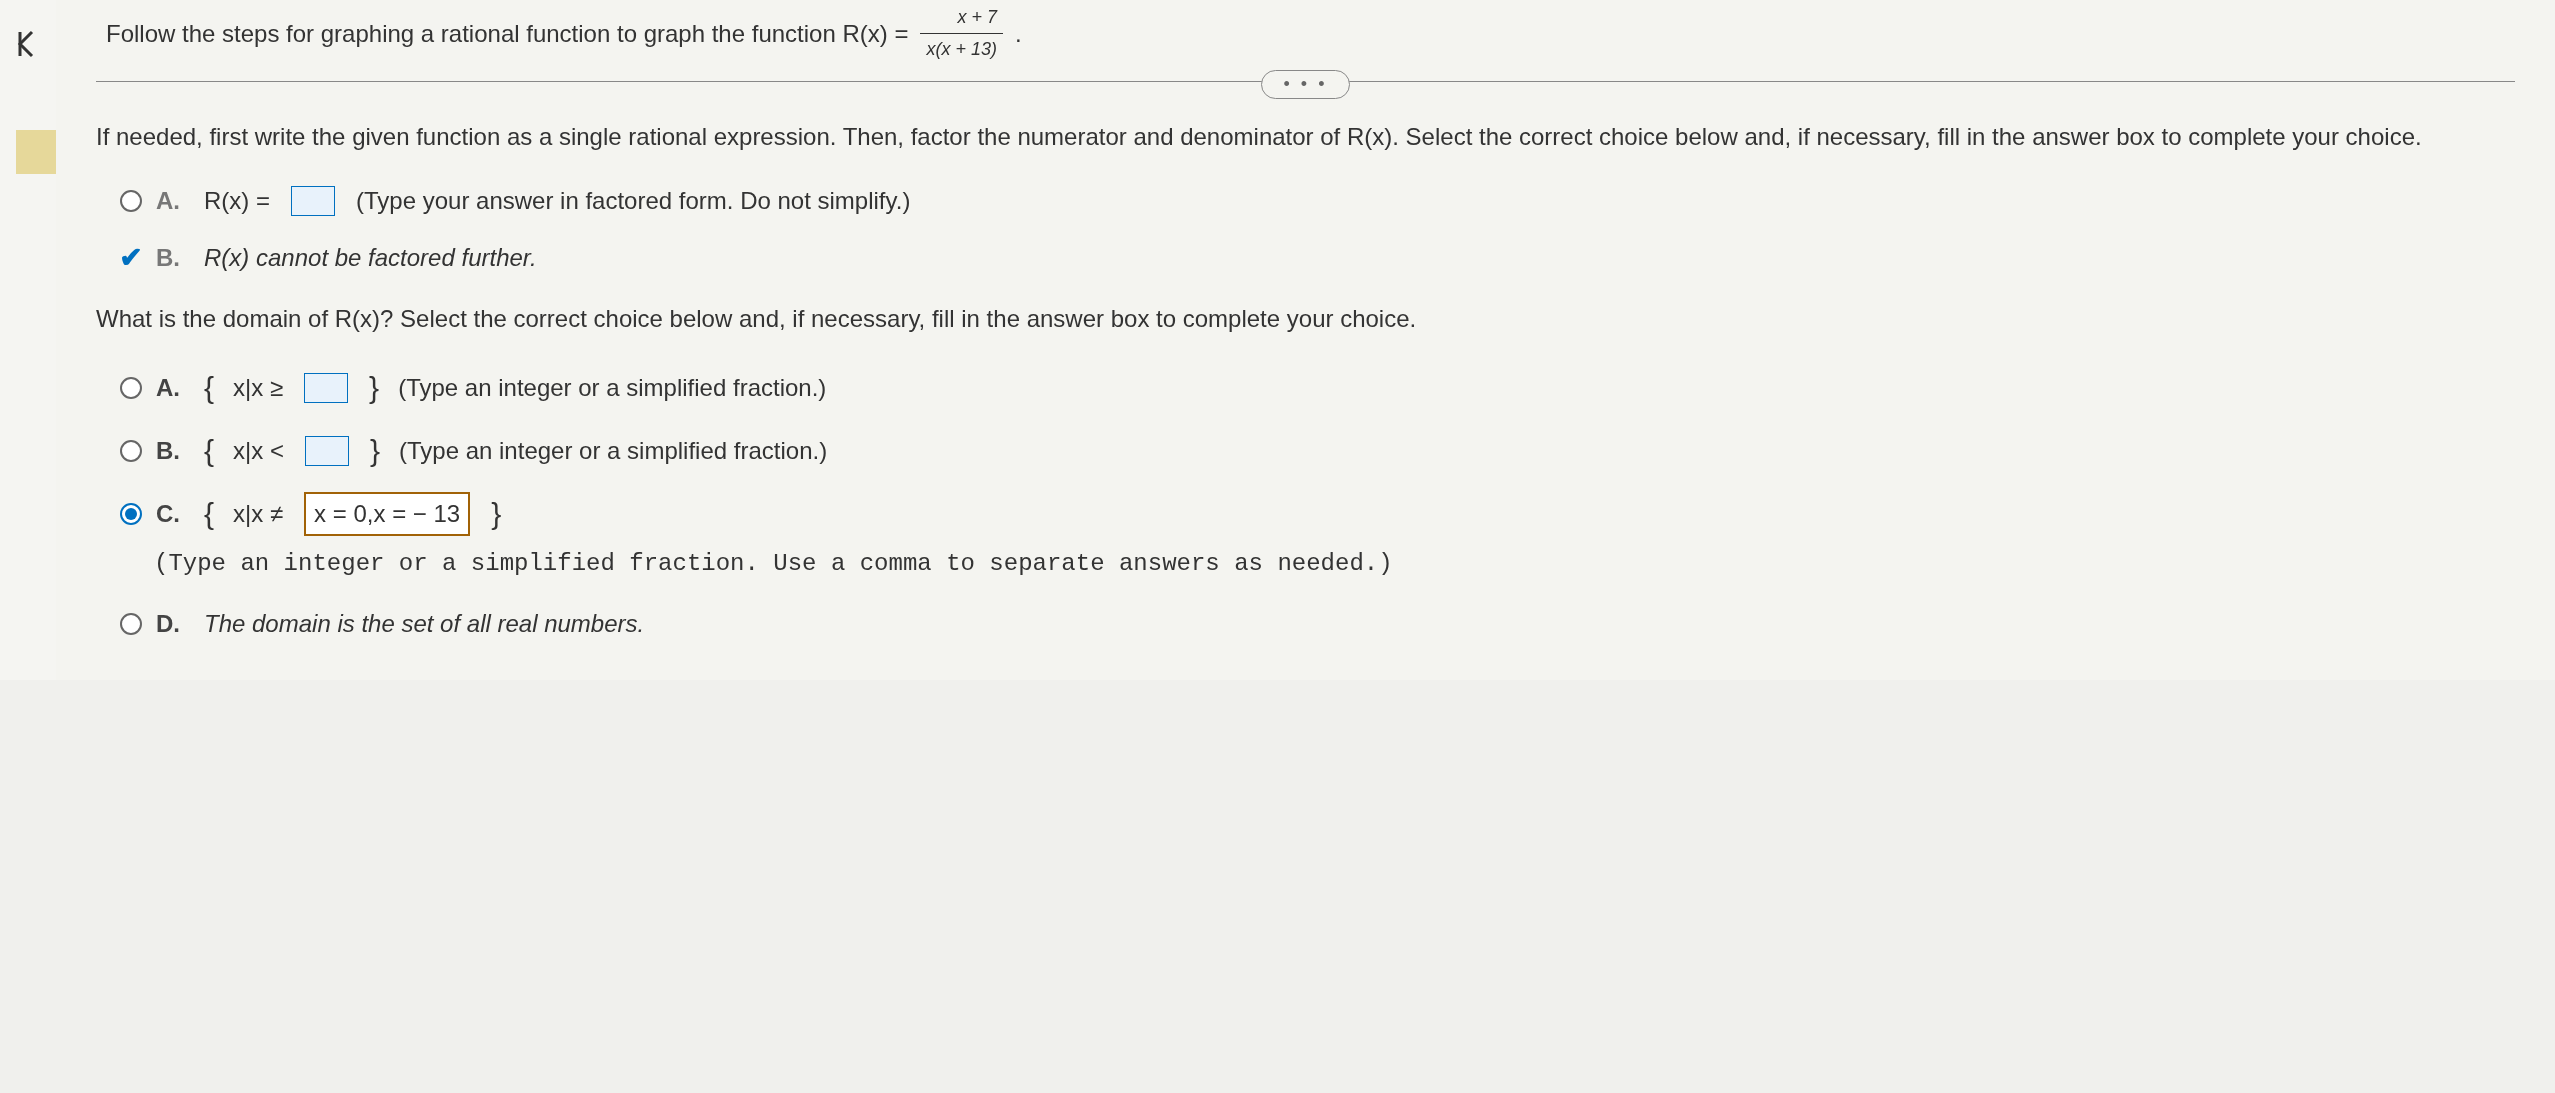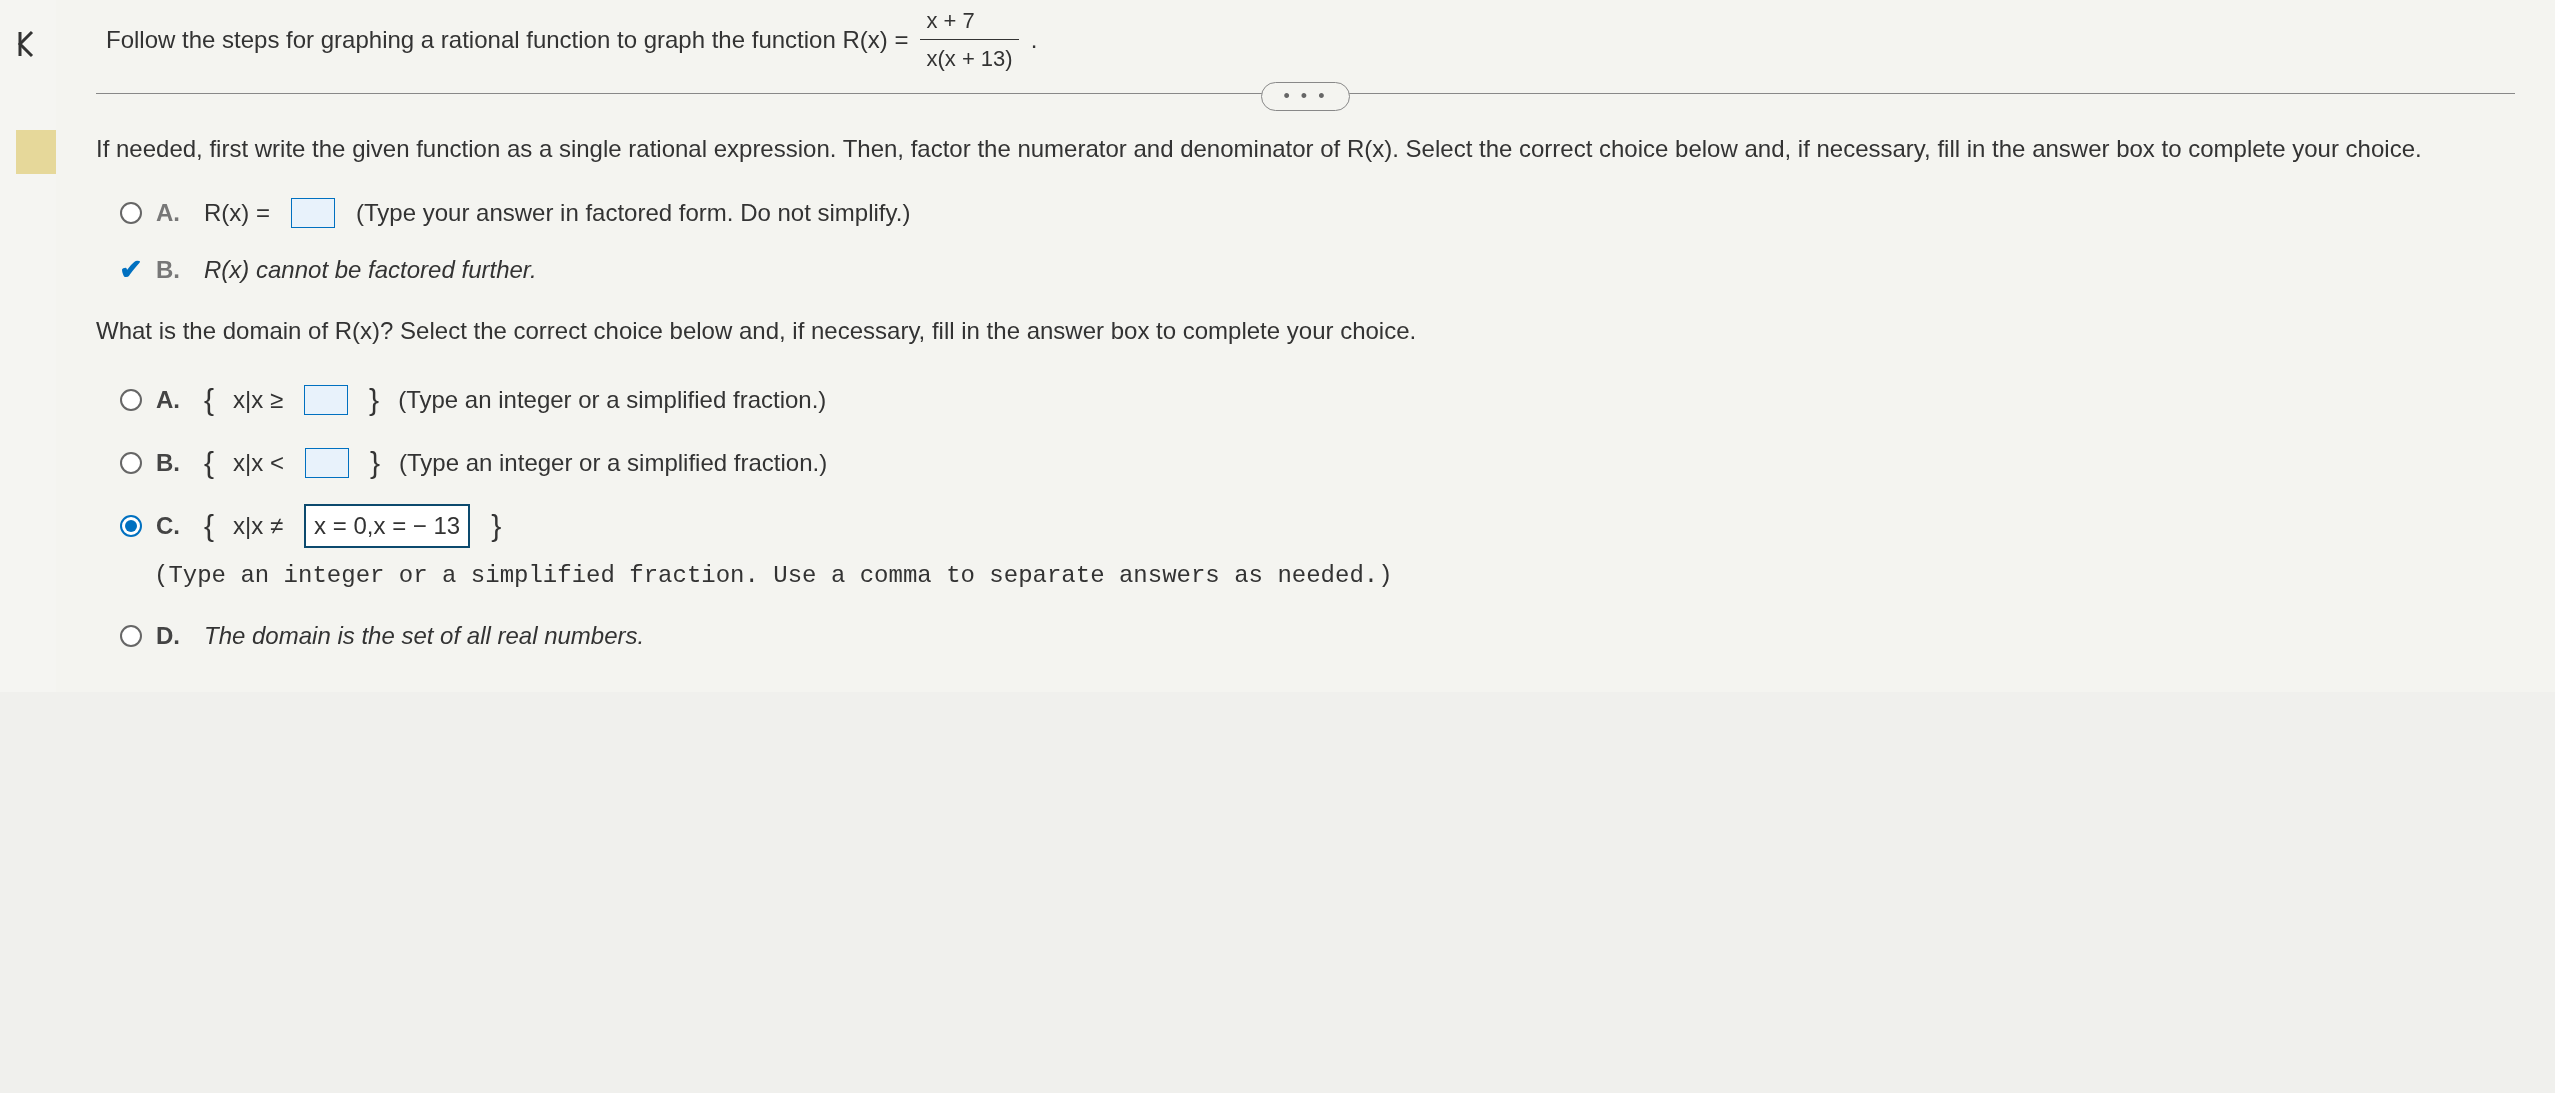--- a/index.html
+++ b/index.html
@@ -46,24 +46,25 @@
     .question-header {
       display: flex;
       align-items: center;
       gap: 8px;
       margin-bottom: 18px;
       padding-left: 10px;
     }
     .fraction {
       display: inline-flex;
       flex-direction: column;
-      align-items: flex-start;
+      align-items: flex-end;
       vertical-align: middle;
       margin: 0 4px;
-      font-size: 22px;
+      font-size: 18px;
+      font-style: italic;
     }
     .fraction .num {
       padding: 0 6px 2px 6px;
     }
     .fraction .den {
       border-top: 1.5px solid #333;
       padding: 2px 6px 0 6px;
     }
     .divider {
       border: none;
@@ -151,21 +152,21 @@
     .input-box {
       display: inline-block;
       min-width: 44px;
       height: 30px;
       border: 1px solid #0070c0;
       background: #e8f2fb;
       vertical-align: middle;
       margin: 0 2px;
     }
     .input-box.filled {
-      border: 2px solid #0c4a6e;
+      border: 2px solid #a16207;
       background: #fff;
       padding: 2px 8px;
       height: auto;
       min-width: 0;
     }
     .brace {
       font-size: 30px;
       vertical-align: middle;
     }
     .section-q {

